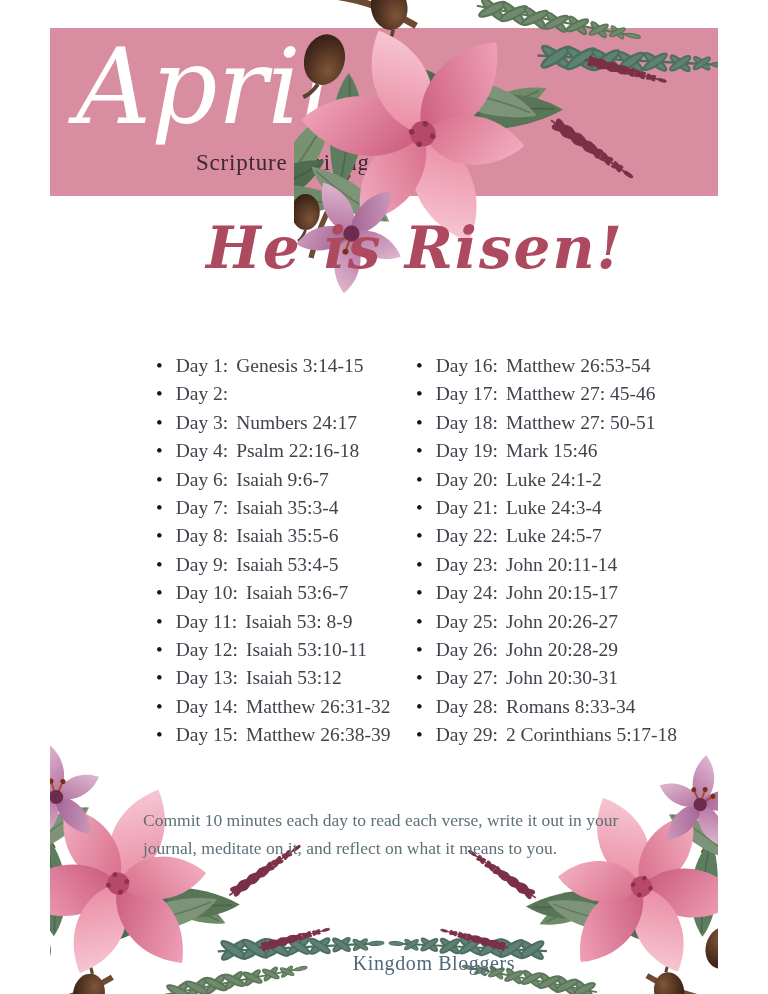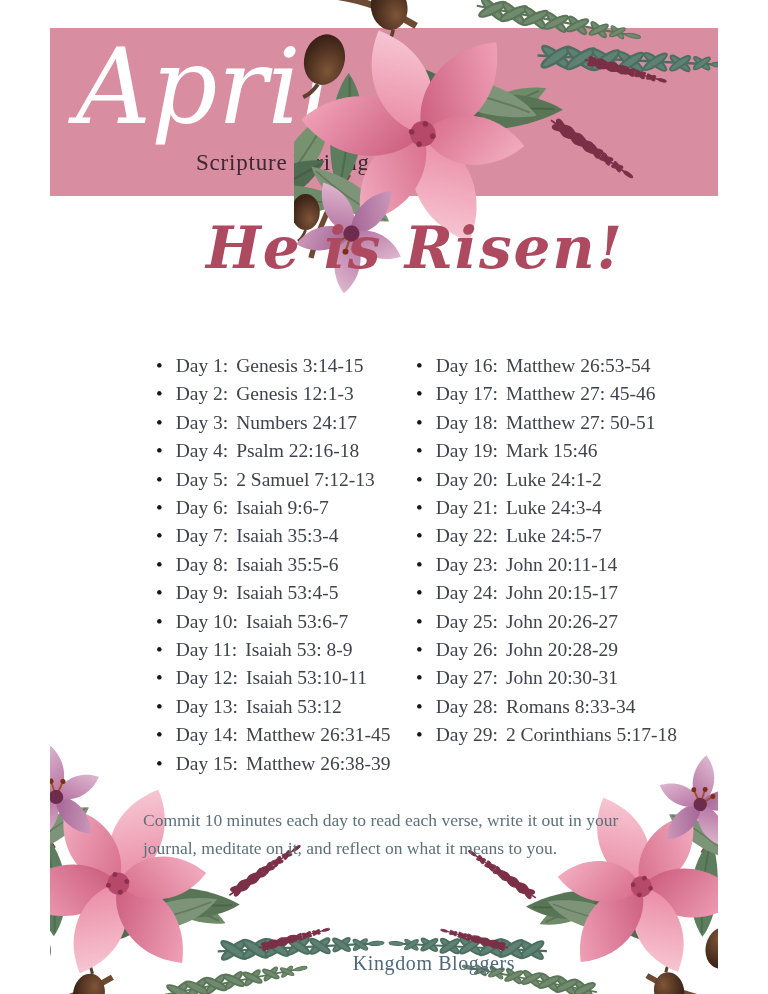--- a/index.html
+++ b/index.html
@@ -245,35 +245,30 @@
   <h1 class="title">He is Risen!</h1>
 
   <div class="columns">
     <ul class="col col-left" id="col-left">
         <li>
           <span class="day">Day 1:</span>
           <span class="ref">Genesis 3:14-15</span>
         </li>
         <li>
           <span class="day">Day 2:</span>
-          <span class="ref">Genesis 12:1-3</span>
         </li>
         <li>
           <span class="day">Day 3:</span>
           <span class="ref">Numbers 24:17</span>
         </li>
         <li>
           <span class="day">Day 4:</span>
           <span class="ref">Psalm 22:16-18</span>
         </li>
         <li>
-          <span class="day">Day 5:</span>
-          <span class="ref">2 Samuel 7:12-13</span>
-        </li>
-        <li>
           <span class="day">Day 6:</span>
           <span class="ref">Isaiah 9:6-7</span>
         </li>
         <li>
           <span class="day">Day 7:</span>
           <span class="ref">Isaiah 35:3-4</span>
         </li>
         <li>
           <span class="day">Day 8:</span>
           <span class="ref">Isaiah 35:5-6</span>
@@ -293,21 +288,21 @@
         <li>
           <span class="day">Day 12:</span>
           <span class="ref">Isaiah 53:10-11</span>
         </li>
         <li>
           <span class="day">Day 13:</span>
           <span class="ref">Isaiah 53:12</span>
         </li>
         <li>
           <span class="day">Day 14:</span>
-          <span class="ref">Matthew 26:31-45</span>
+          <span class="ref">Matthew 26:31-32</span>
         </li>
         <li>
           <span class="day">Day 15:</span>
           <span class="ref">Matthew 26:38-39</span>
         </li>
       </ul>
     <ul class="col col-right" id="col-right">
         <li>
           <span class="day">Day 16:</span>
           <span class="ref">Matthew 26:53-54</span>

